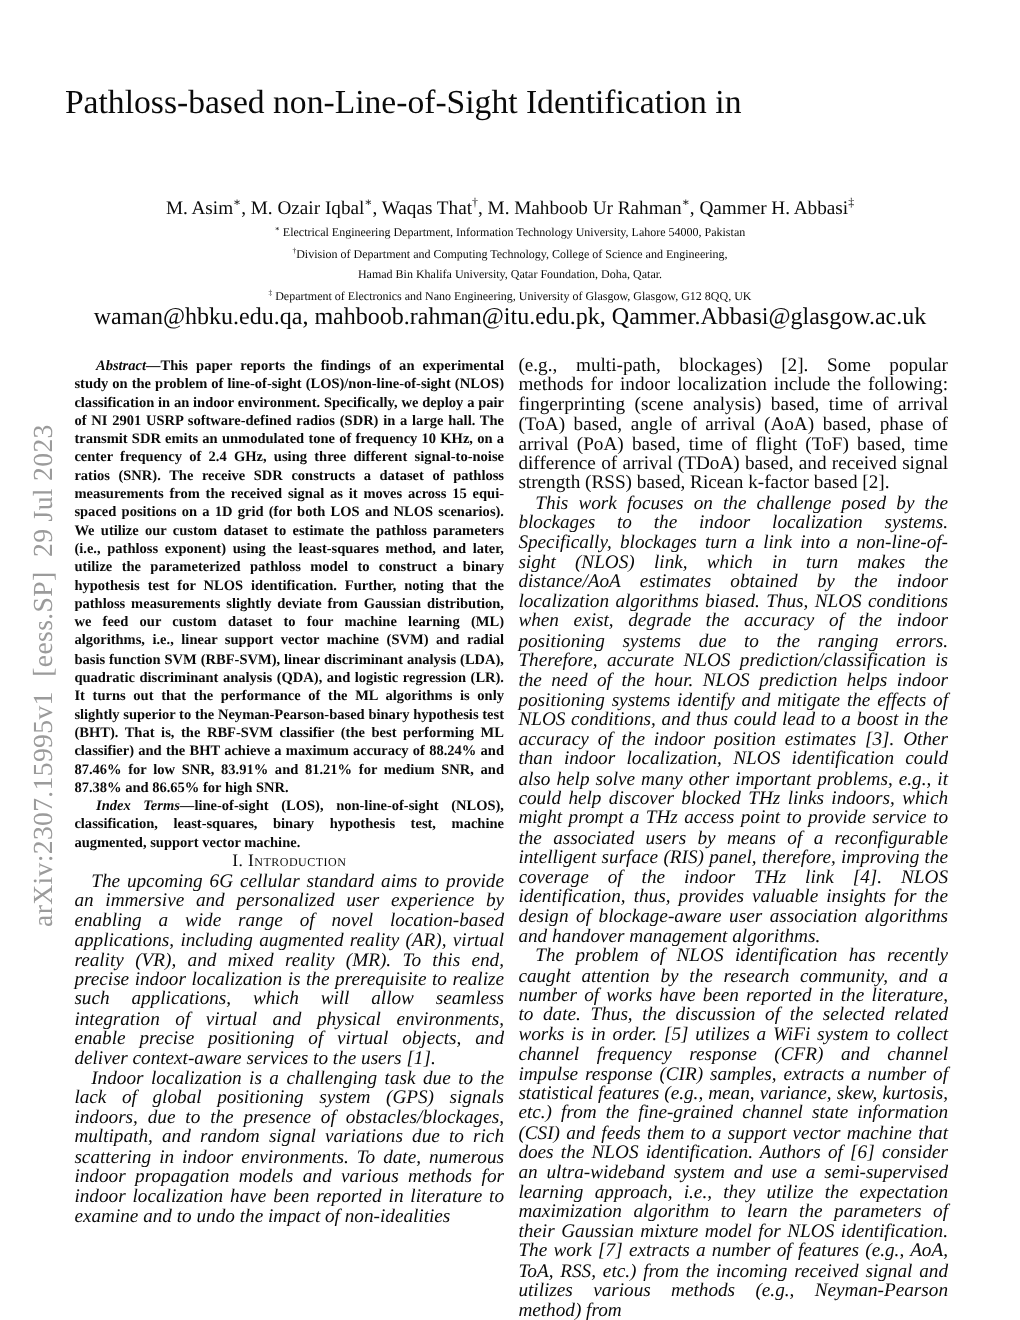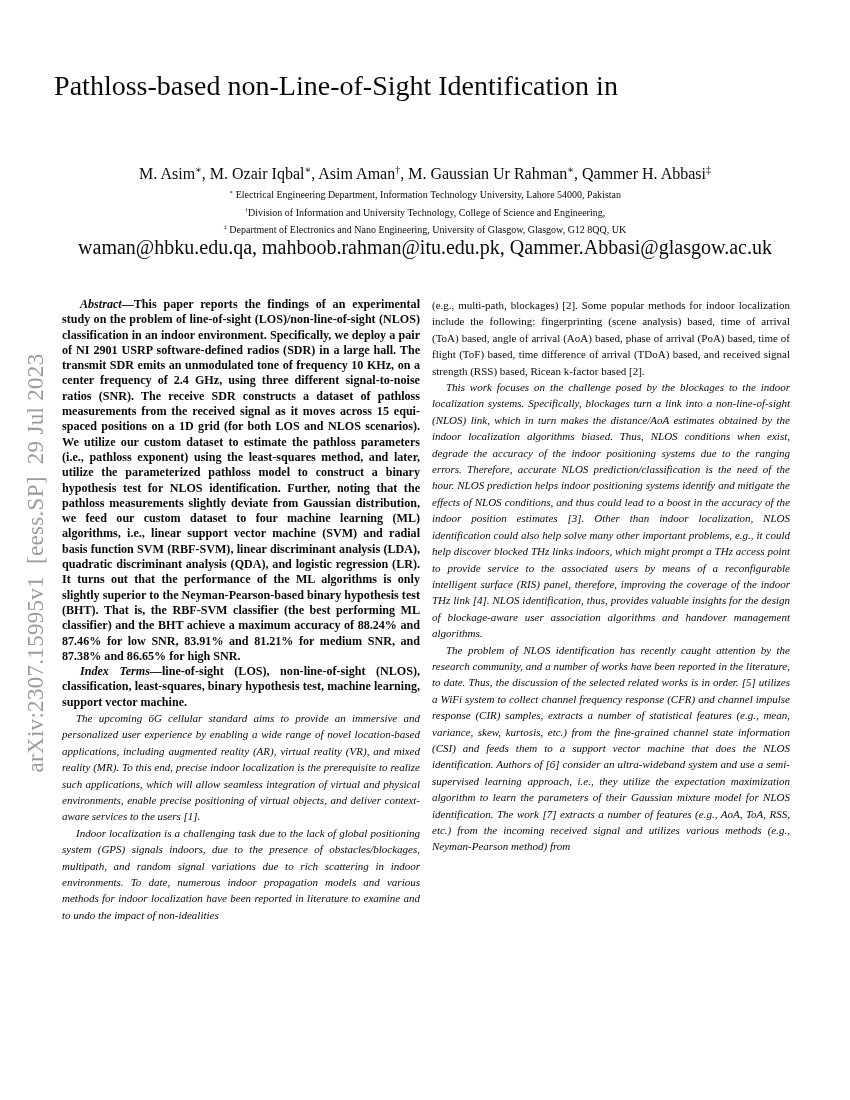--- a/index.html
+++ b/index.html
@@ -91,50 +91,52 @@
   .section-heading {
     margin: 13px 0 9px 0;
     text-align: center;
     font-size: 14.5px;
     font-weight: 400;
     font-variant: small-caps;
     letter-spacing: 0.4px;
     text-indent: 0;
   }
   .body-par {
-    font-size: 11px;
+    font-size: 16px;
     line-height: 16.4px;
   }
   .indent {
     text-indent: 14px;
     font-style: italic;
   }
 </style>
 </head>
 <body>
 
 <div class="page">
 
   <div class="watermark">arXiv:2307.15995v1  [eess.SP]  29 Jul 2023</div>
 
   <h1 class="title"><span>Pathloss-based non-Line-of-Sight Identification in</span><br></h1>
 
   <div class="authors-block">
-    <div class="author-line"><span>M. Asim</span><sup>∗</sup><span>, </span><span>M. Ozair Iqbal</span><sup>∗</sup><span>, </span><span>Asim Aman</span><sup>†</sup><span>, </span><span>M. Gaussian Ur Rahman</span><sup>∗</sup><span>, </span><span>Qammer H. Abbasi</span><sup>‡</sup><span></span></div>
+    <div class="author-line"><span>M. Asim</span><sup>∗</sup><span>, </span><span>M. Ozair Iqbal</span><sup>∗</sup><span>, </span><span>Waqas That</span><sup>†</sup><span>, </span><span>M. Mahboob Ur Rahman</span><sup>∗</sup><span>, </span><span>Qammer H. Abbasi</span><sup>‡</sup><span></span></div>
     <div class="affil-line"><sup>∗</sup><span> Electrical Engineering Department, Information Technology University, Lahore 54000, Pakistan</span></div>
-    <div class="affil-line"><sup>†</sup><span>Division of Information and University Technology, College of Science and Engineering,</span></div>
+    <div class="affil-line"><sup>†</sup><span>Division of Department and Computing Technology, College of Science and Engineering,</span></div>
+    <div class="affil-line"><sup></sup><span>Hamad Bin Khalifa University, Qatar Foundation, Doha, Qatar.</span></div>
     <div class="affil-line"><sup>‡</sup><span> Department of Electronics and Nano Engineering, University of Glasgow, Glasgow, G12 8QQ, UK</span></div>
     <div class="emails-line">waman@hbku.edu.qa, mahboob.rahman@itu.edu.pk, Qammer.Abbasi@glasgow.ac.uk</div>
   </div>
 
   <div class="columns">
 
     <div class="col">
       <p class="abstract-par"><span class="lead">Abstract—</span><span>This paper reports the findings of an experimental study on the problem of line-of-sight (LOS)/non-line-of-sight (NLOS) classification in an indoor environment. Specifically, we deploy a pair of NI 2901 USRP software-defined radios (SDR) in a large hall. The transmit SDR emits an unmodulated tone of frequency 10 KHz, on a center frequency of 2.4 GHz, using three different signal-to-noise ratios (SNR). The receive SDR constructs a dataset of pathloss measurements from the received signal as it moves across 15 equi-spaced positions on a 1D grid (for both LOS and NLOS scenarios). We utilize our custom dataset to estimate the pathloss parameters (i.e., pathloss exponent) using the least-squares method, and later, utilize the parameterized pathloss model to construct a binary hypothesis test for NLOS identification. Further, noting that the pathloss measurements slightly deviate from Gaussian distribution, we feed our custom dataset to four machine learning (ML) algorithms, i.e., linear support vector machine (SVM) and radial basis function SVM (RBF-SVM), linear discriminant analysis (LDA), quadratic discriminant analysis (QDA), and logistic regression (LR). It turns out that the performance of the ML algorithms is only slightly superior to the Neyman-Pearson-based binary hypothesis test (BHT). That is, the RBF-SVM classifier (the best performing ML classifier) and the BHT achieve a maximum accuracy of 88.24% and 87.46% for low SNR, 83.91% and 81.21% for medium SNR, and 87.38% and 86.65% for high SNR.</span></p>
-      <p class="index-par"><span class="lead">Index Terms—</span><span>line-of-sight (LOS), non-line-of-sight (NLOS), classification, least-squares, binary hypothesis test, machine learning, support vector machine.</span></p>
+      <p class="index-par"><span class="lead">Index Terms—</span><span>line-of-sight (LOS), non-line-of-sight (NLOS), classification, least-squares, binary hypothesis test, machine augmented, support vector machine.</span></p>
+      <p class="section-heading">I. Introduction</p>
       <p class="body-par indent">The upcoming 6G cellular standard aims to provide an immersive and personalized user experience by enabling a wide range of novel location-based applications, including augmented reality (AR), virtual reality (VR), and mixed reality (MR). To this end, precise indoor localization is the prerequisite to realize such applications, which will allow seamless integration of virtual and physical environments, enable precise positioning of virtual objects, and deliver context-aware services to the users [1].</p>
       <p class="body-par indent">Indoor localization is a challenging task due to the lack of global positioning system (GPS) signals indoors, due to the presence of obstacles/blockages, multipath, and random signal variations due to rich scattering in indoor environments. To date, numerous indoor propagation models and various methods for indoor localization have been reported in literature to examine and to undo the impact of non-idealities</p>
     </div>
 
     <div class="col">
       <p class="body-par">(e.g., multi-path, blockages) [2]. Some popular methods for indoor localization include the following: fingerprinting (scene analysis) based, time of arrival (ToA) based, angle of arrival (AoA) based, phase of arrival (PoA) based, time of flight (ToF) based, time difference of arrival (TDoA) based, and received signal strength (RSS) based, Ricean k-factor based [2].</p>
       <p class="body-par indent">This work focuses on the challenge posed by the blockages to the indoor localization systems. Specifically, blockages turn a link into a non-line-of-sight (NLOS) link, which in turn makes the distance/AoA estimates obtained by the indoor localization algorithms biased. Thus, NLOS conditions when exist, degrade the accuracy of the indoor positioning systems due to the ranging errors. Therefore, accurate NLOS prediction/classification is the need of the hour. NLOS prediction helps indoor positioning systems identify and mitigate the effects of NLOS conditions, and thus could lead to a boost in the accuracy of the indoor position estimates [3]. Other than indoor localization, NLOS identification could also help solve many other important problems, e.g., it could help discover blocked THz links indoors, which might prompt a THz access point to provide service to the associated users by means of a reconfigurable intelligent surface (RIS) panel, therefore, improving the coverage of the indoor THz link [4]. NLOS identification, thus, provides valuable insights for the design of blockage-aware user association algorithms and handover management algorithms.</p>
       <p class="body-par indent">The problem of NLOS identification has recently caught attention by the research community, and a number of works have been reported in the literature, to date. Thus, the discussion of the selected related works is in order. [5] utilizes a WiFi system to collect channel frequency response (CFR) and channel impulse response (CIR) samples, extracts a number of statistical features (e.g., mean, variance, skew, kurtosis, etc.) from the fine-grained channel state information (CSI) and feeds them to a support vector machine that does the NLOS identification. Authors of [6] consider an ultra-wideband system and use a semi-supervised learning approach, i.e., they utilize the expectation maximization algorithm to learn the parameters of their Gaussian mixture model for NLOS identification. The work [7] extracts a number of features (e.g., AoA, ToA, RSS, etc.) from the incoming received signal and utilizes various methods (e.g., Neyman-Pearson method) from</p>
     </div>
 

